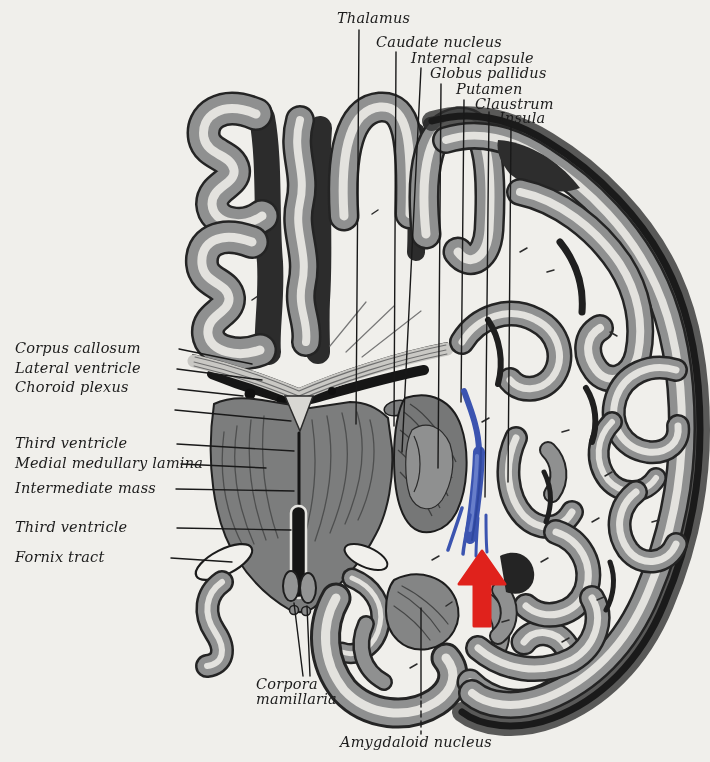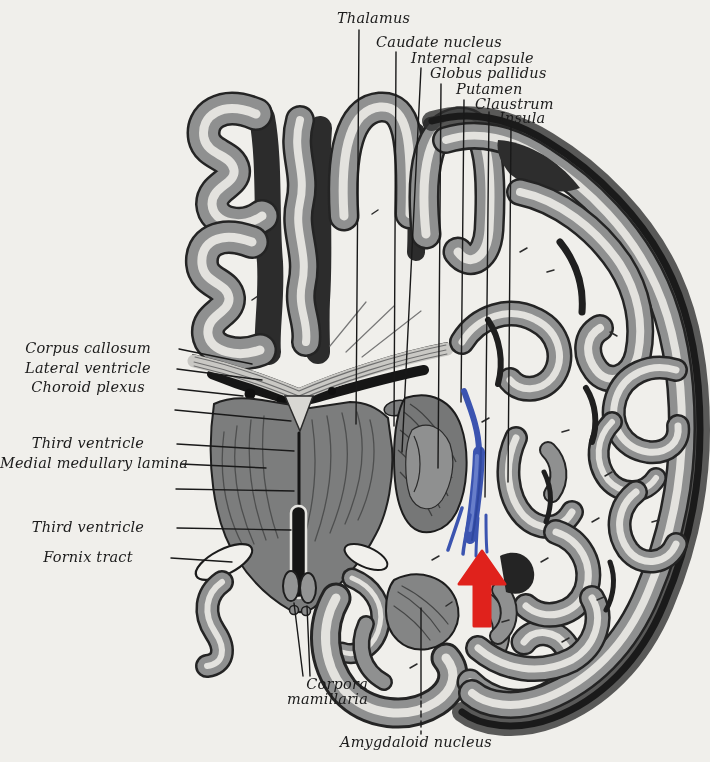--- a/index.html
+++ b/index.html
@@ -2,22 +2,22 @@
 <html><head>
 <meta charset="utf-8">
 <style>
   html,body{margin:0;padding:0;}
   body{width:710px;height:762px;overflow:hidden;}
   #canvas{position:relative;width:710px;height:584px;background:#3b82f6;
           font-family:"DejaVu Serif",serif;}
   #plate{position:absolute;left:0;top:0;}
   .lbl{position:absolute;font-style:italic;font-size:14.5px;line-height:15px;
        color:#1b1b1b;white-space:nowrap;letter-spacing:.2px;}
-  .lbl-left{left:0;width:176px;text-align:center;}
-  .lbl-center{text-align:right;white-space:normal;line-height:14.5px;}
+  .lbl-left{left:15px;width:176px;text-align:left;}
+  .lbl-center{text-align:left;white-space:normal;line-height:14.5px;}
 </style>
 </head>
 <body>
 
 <div id="canvas">
 
 <svg id="plate" width="710" height="762" viewBox="0 0 710 762">
 
   <rect x="0" y="0" width="710" height="762" fill="#f0efeb"></rect>
 
@@ -233,20 +233,21 @@
   <div class="lbl" style="left:430px;top:66px">Globus pallidus</div>
   <div class="lbl" style="left:456px;top:82px">Putamen</div>
   <div class="lbl" style="left:475px;top:97px">Claustrum</div>
   <div class="lbl" style="left:499px;top:111px">Insula</div>
 
   <div class="lbl lbl-left" style="top:341px">Corpus callosum</div>
   <div class="lbl lbl-left" style="top:361px">Lateral ventricle</div>
   <div class="lbl lbl-left" style="top:380px">Choroid plexus</div>
   <div class="lbl lbl-left" style="top:436px">Third ventricle</div>
   <div class="lbl lbl-left" style="top:456px">Medial medullary lamina</div>
+  <div class="lbl lbl-left" style="top:481px">Intermediate mass</div>
   <div class="lbl lbl-left" style="top:520px">Third ventricle</div>
   <div class="lbl lbl-left" style="top:550px">Fornix tract</div>
 
   <div class="lbl lbl-center" style="left:256px;top:677px;width:112px">
     <span>Corpora</span><br>
     <span>mamillaria</span>
   </div>
   <div class="lbl" style="left:340px;top:735px">Amygdaloid nucleus</div>
 
 </div>

